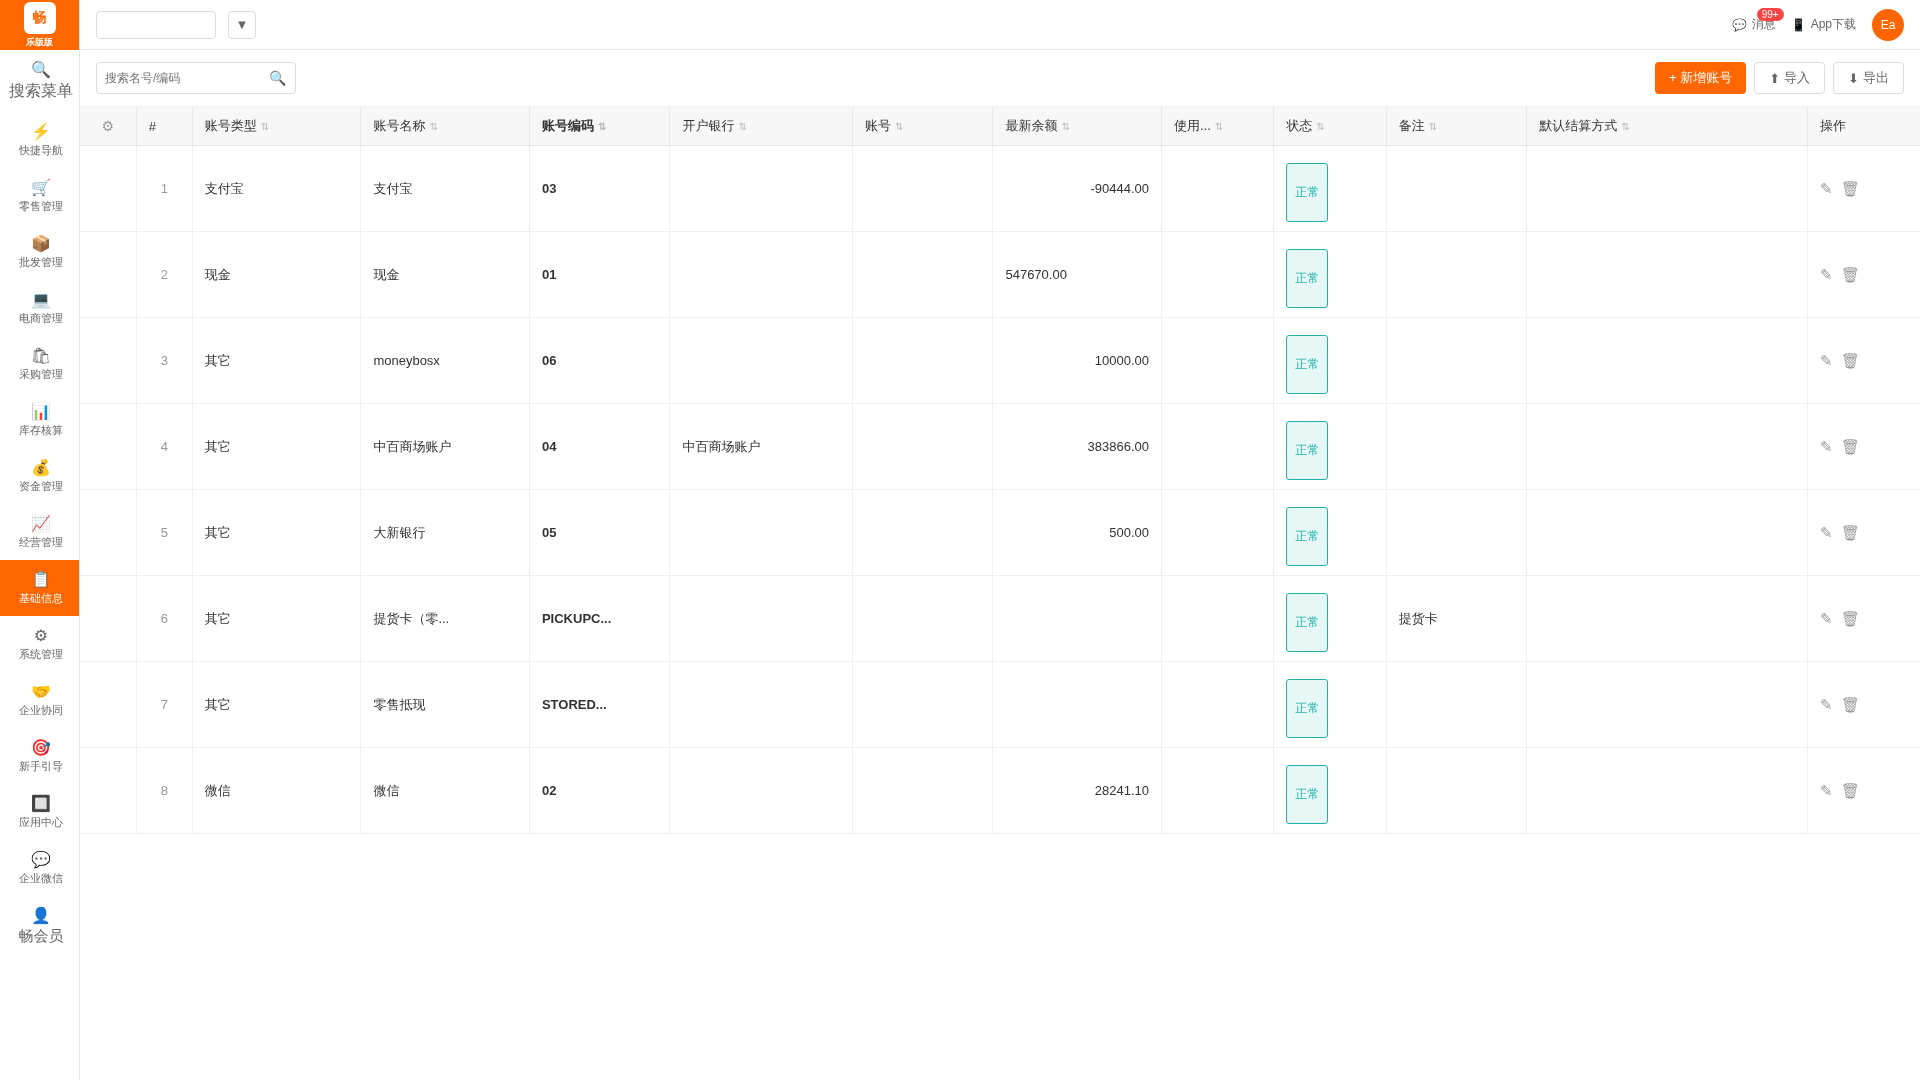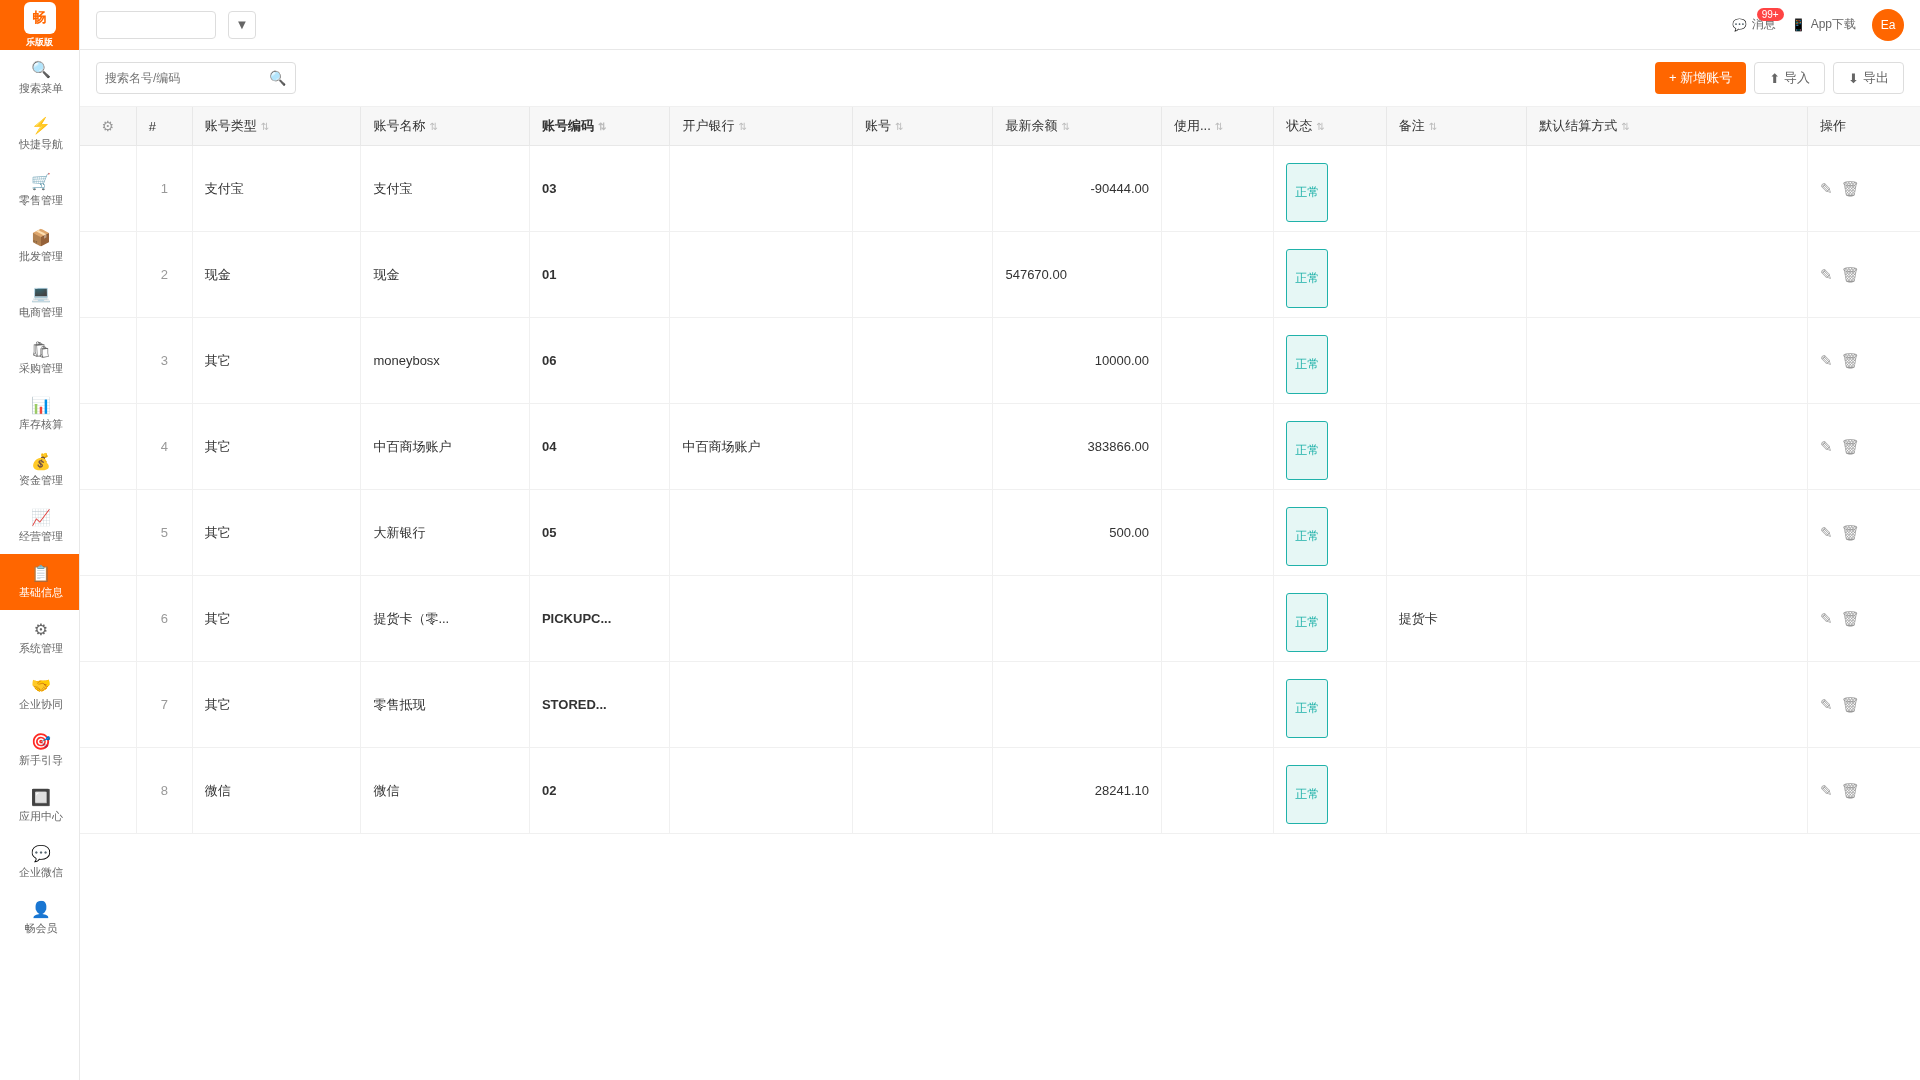--- a/index.html
+++ b/index.html
@@ -337,21 +337,21 @@
   <div class="sidebar-logo">
     <div class="logo-icon">
       <span style="color:#ff6600;font-size:14px;font-weight:bold;">畅</span>
     </div>
     <span class="logo-text">乐版版</span>
   </div>
 
   <div id="sidebar-items">
       <div class="sidebar-item">
         <span class="icon">🔍</span>
-        <span style="font-size:11px;">搜索菜单</span>
+        <span style="font-size:16px;">搜索菜单</span>
       </div>
       <div class="sidebar-item">
         <span class="icon">⚡</span>
         <span style="font-size:11px;">快捷导航</span>
       </div>
       <div class="sidebar-item">
         <span class="icon">🛒</span>
         <span style="font-size:11px;">零售管理</span>
       </div>
       <div class="sidebar-item">
@@ -397,21 +397,21 @@
       <div class="sidebar-item">
         <span class="icon">🔲</span>
         <span style="font-size:11px;">应用中心</span>
       </div>
       <div class="sidebar-item">
         <span class="icon">💬</span>
         <span style="font-size:11px;">企业微信</span>
       </div>
       <div class="sidebar-item">
         <span class="icon">👤</span>
-        <span style="font-size:11px;">畅会员</span>
+        <span style="font-size:15px;">畅会员</span>
       </div>
     </div>
 </div>
 
 <div class="main">
 
   <div class="top-header">
     <div class="top-header-left">
       <input class="search-box-top" type="text" style="">
       <div class="dropdown-btn">▼</div>

